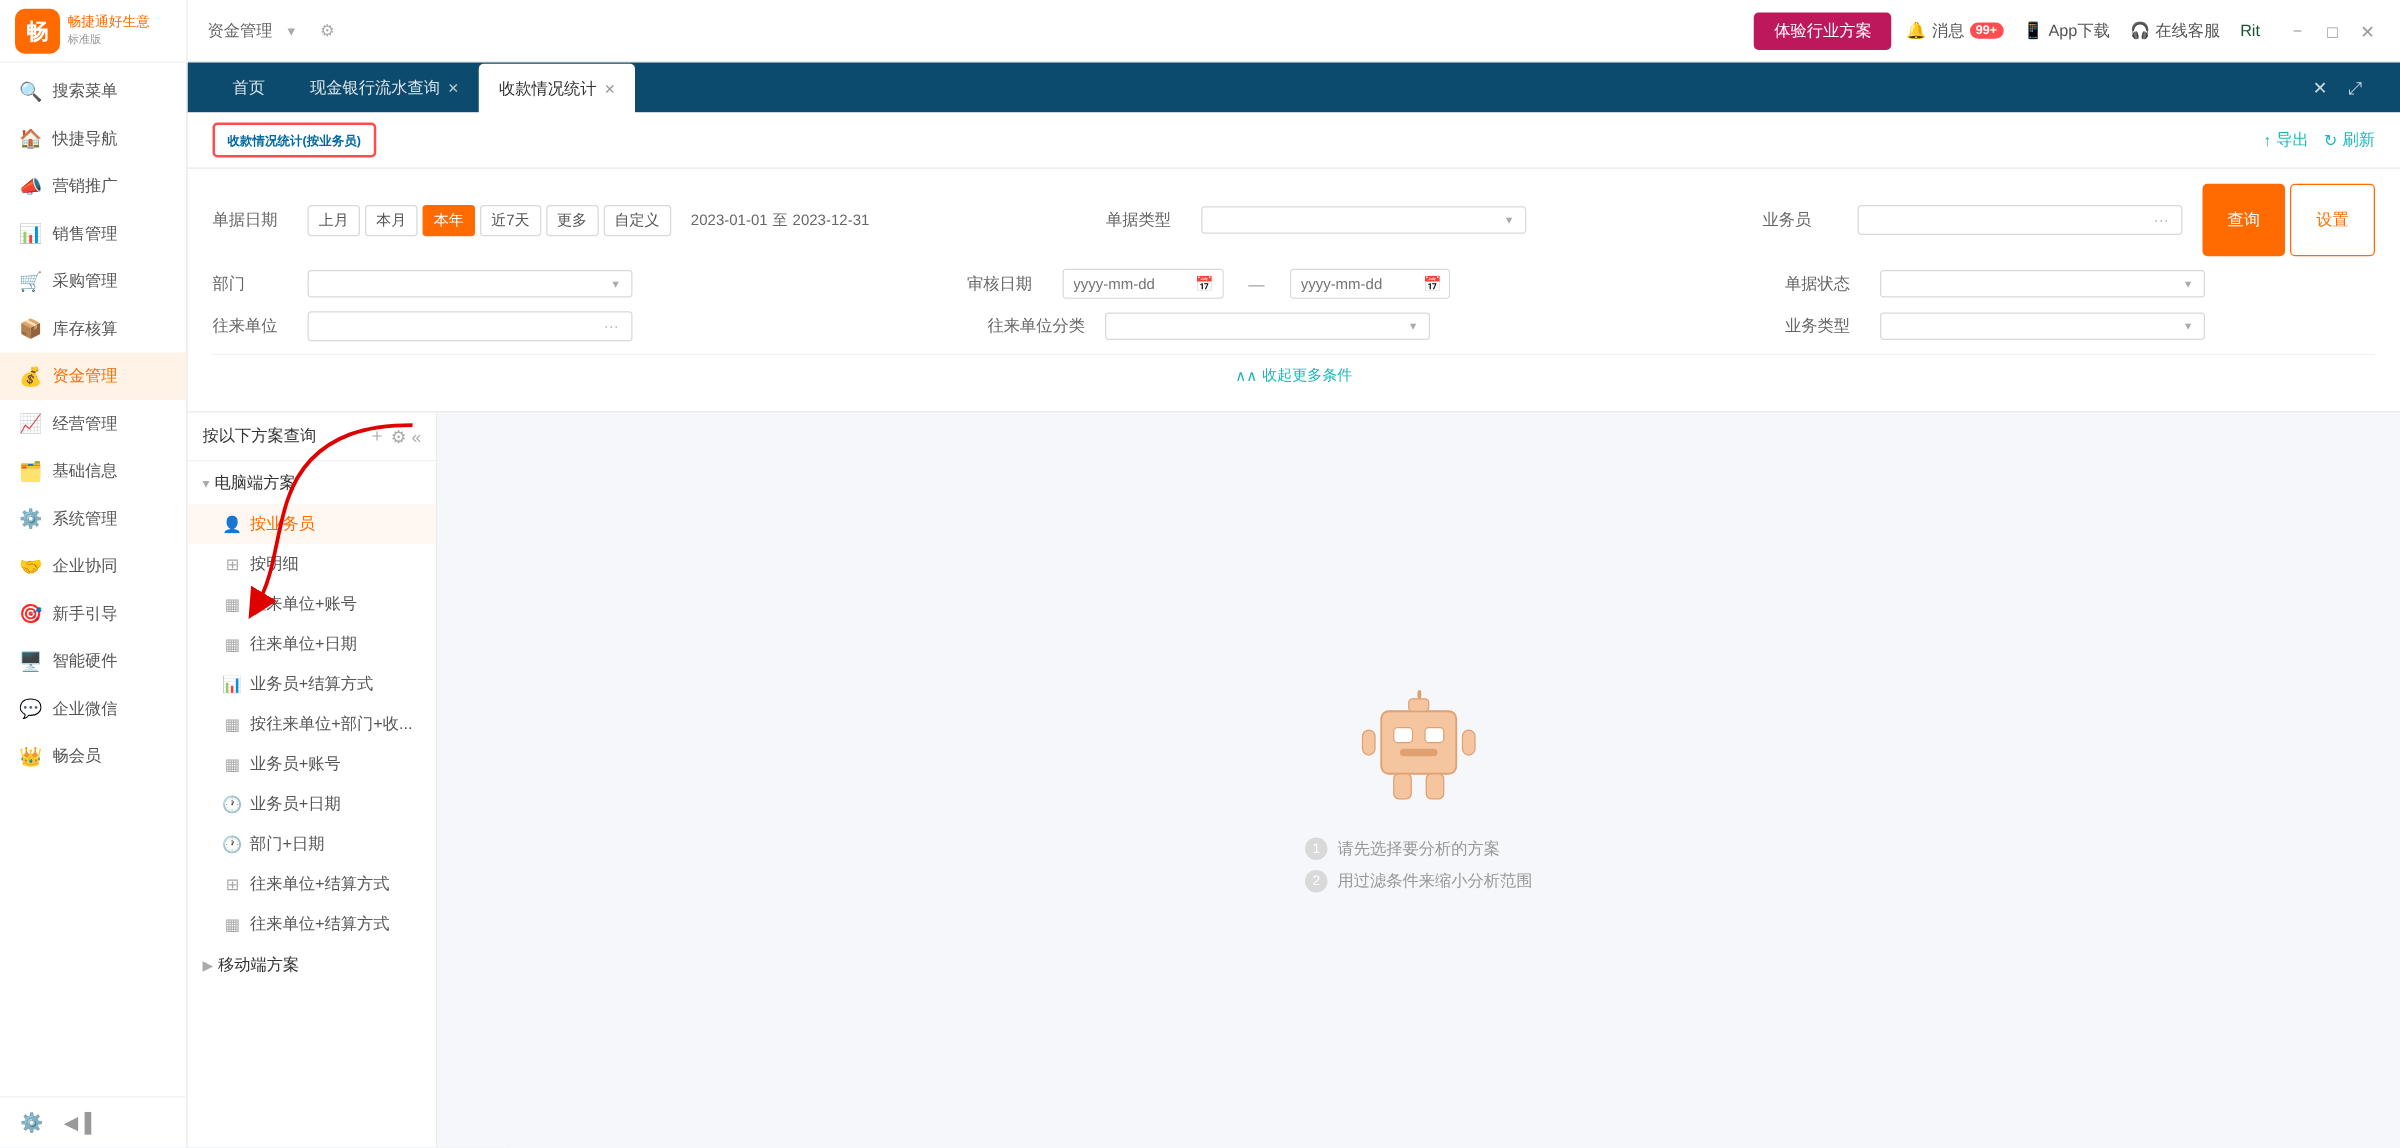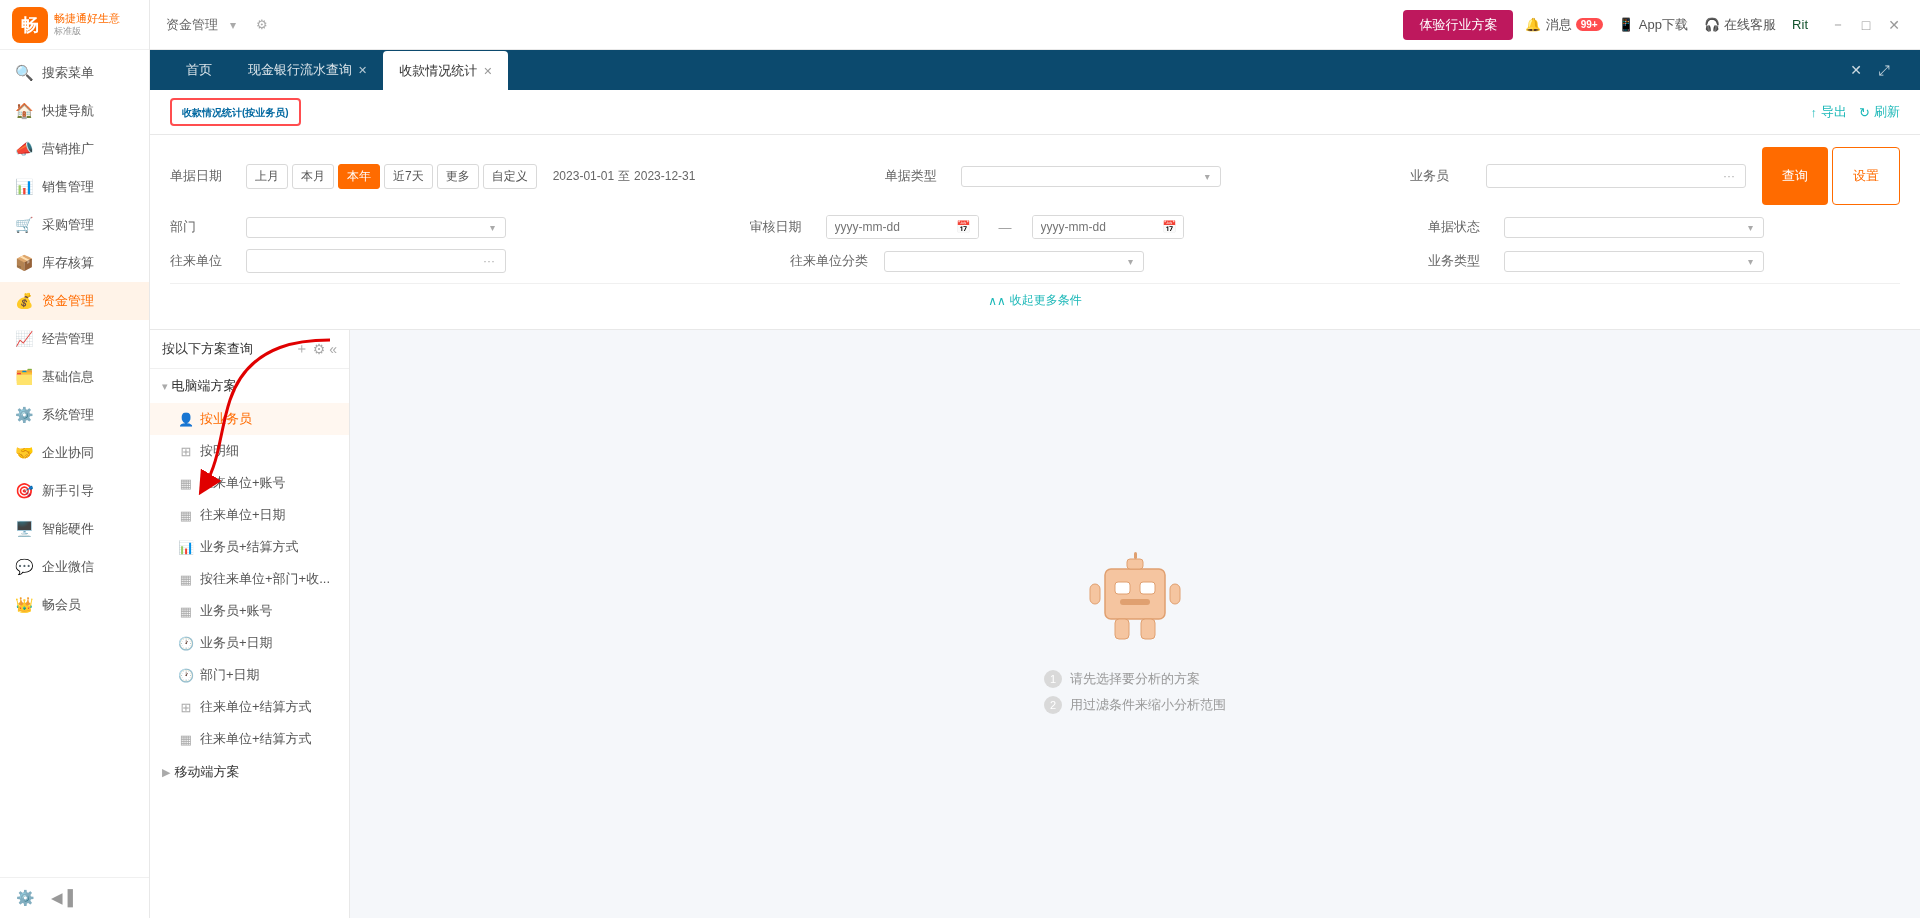--- a/index.html
+++ b/index.html
@@ -95,21 +95,21 @@
     
     .result-area { flex: 1; background: #f5f7fa; display: flex; flex-direction: column; align-items: center; justify-content: center; padding: 40px; }
     .empty-state { display: flex; flex-direction: column; align-items: center; gap: 16px; }
     .empty-robot { width: 120px; height: 120px; position: relative; }
     .empty-hint { display: flex; flex-direction: column; gap: 8px; }
     .empty-hint-item { display: flex; align-items: center; gap: 8px; color: #999; font-size: 13px; }
     .hint-num { width: 18px; height: 18px; border-radius: 50%; background: #d9d9d9; display: flex; align-items: center; justify-content: center; color: #fff; font-size: 11px; flex-shrink: 0; }
 
     
     .filter-audit-row { display: flex; align-items: center; gap: 16px; margin-bottom: 10px; }
-    .audit-date-group { display: flex; align-items: center; border: 1px solid #d9d9d9; border-radius: 3px; overflow: hidden; gap: 24px; }
+    .audit-date-group { display: flex; align-items: center; border: 1px solid #d9d9d9; border-radius: 3px; overflow: hidden; }
     .audit-date-input { border: none; outline: none; padding: 4px 8px; font-size: 12px; color: #bbb; width: 100px; }
     .audit-date-icon { padding: 4px 6px; background: #fff; color: #aaa; font-size: 12px; }
 
     
     .main-pane { flex: 1; display: flex; flex-direction: column; position: relative; overflow: hidden; }
 
     
     .arrow-svg { position: absolute; top: 50px; left: 160px; z-index: 100; pointer-events: none; }
   </style>
 </head>

